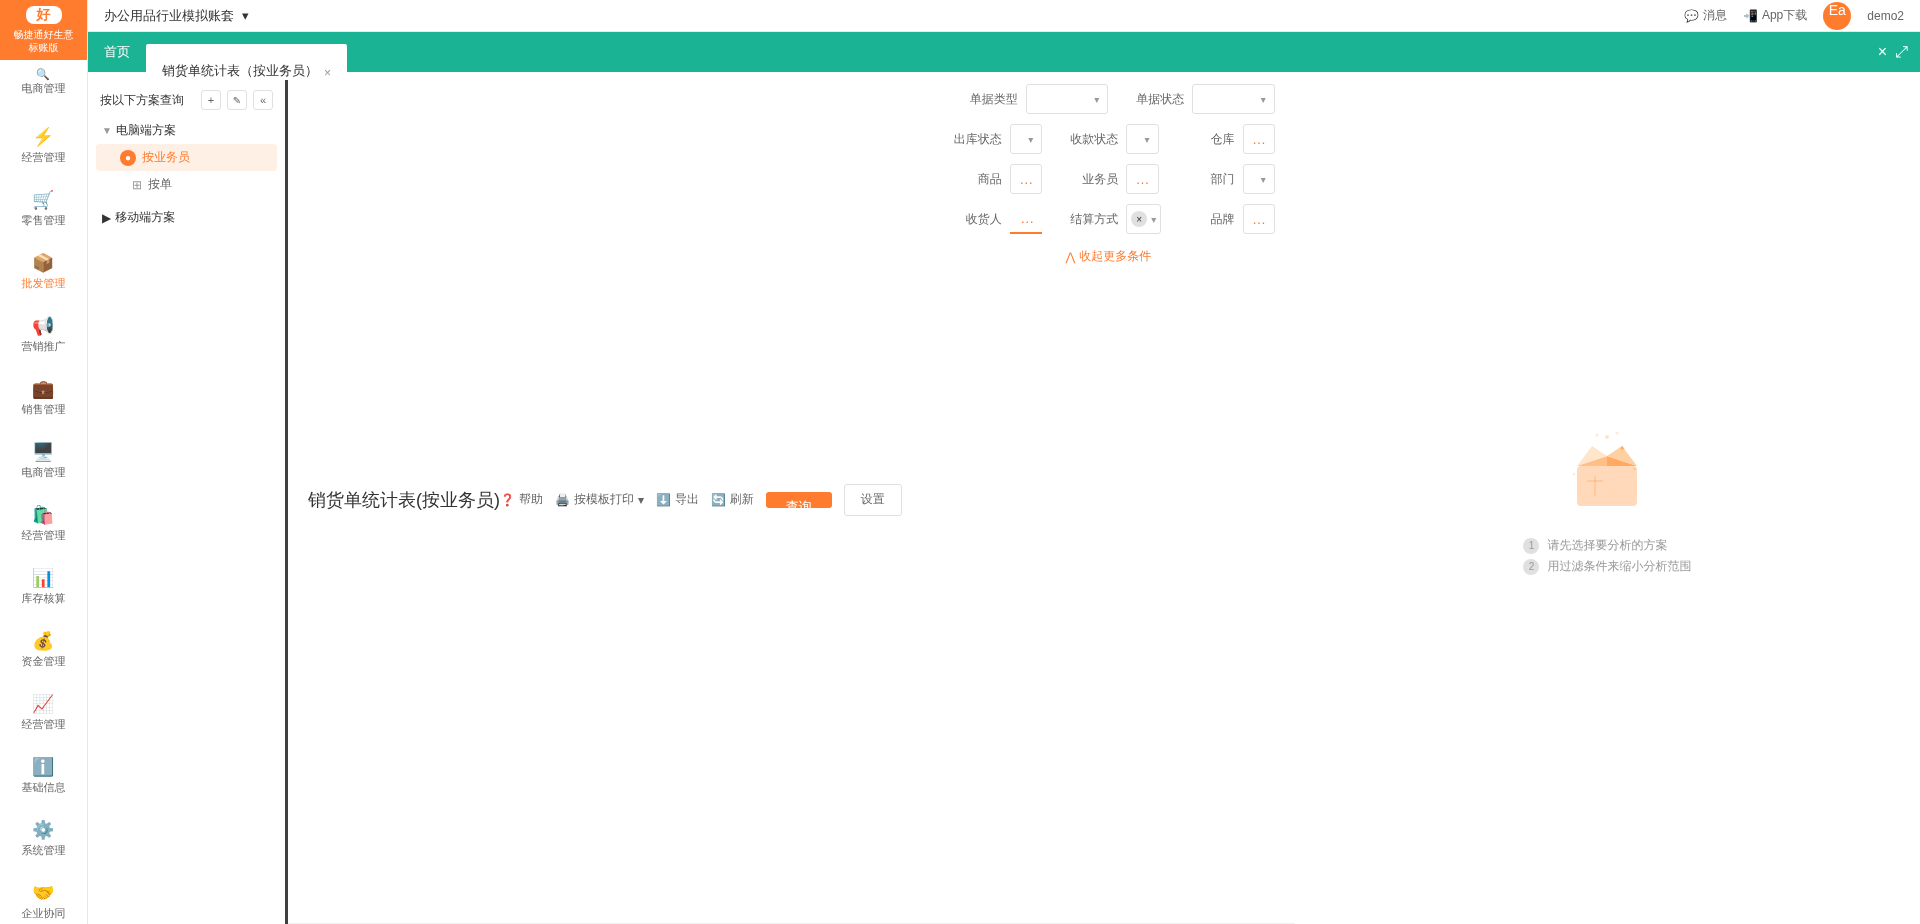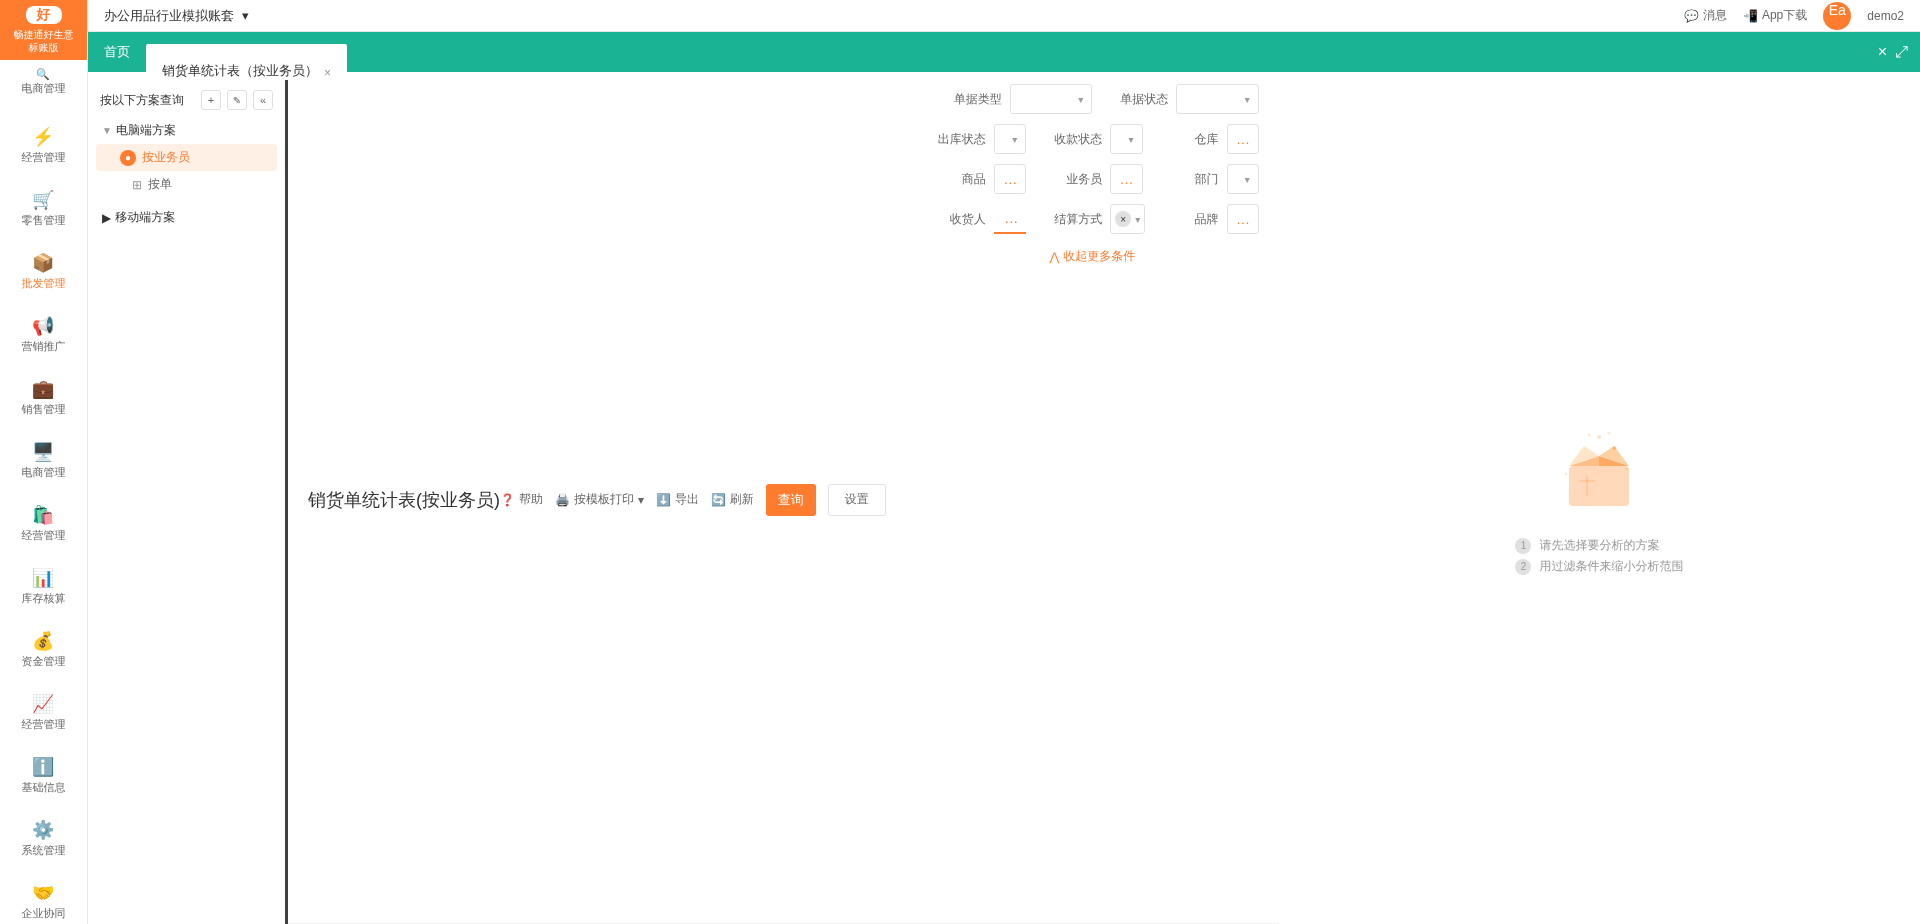--- a/index.html
+++ b/index.html
@@ -64,21 +64,21 @@
     .page-header { background: #fff; padding: 14px 20px 10px; border-bottom: 1px solid #f0f0f0; display: flex; align-items: center; justify-content: space-between; flex-shrink: 0; }
     .page-title { font-size: 18px; font-weight: 500; color: #333; }
     .page-header-actions { display: flex; align-items: center; gap: 12px; }
     .header-action-btn { display: flex; align-items: center; gap: 4px; font-size: 12px; color: #666; cursor: pointer; }
     .date-btn { padding: 3px 8px; border: 1px solid #e0e0e0; border-radius: 3px; font-size: 12px; cursor: pointer; color: #666; background: #fff; }
     .date-btn.active { background: #ff7b2e; color: #fff; border-color: #ff7b2e; }
     .date-range-text { font-size: 11px; color: #999; margin-left: 4px; }
     .collapse-btn { display: flex; align-items: center; gap: 4px; color: #ff7b2e; font-size: 12px; cursor: pointer; justify-content: center; padding: 4px 0; }
 
     
-    .query-btn { background: #ff7b2e; color: #fff; border: none; border-radius: 3px; padding: 6px 12px; font-size: 13px; cursor: pointer; height: 32px; }
+    .query-btn { background: #ff7b2e; color: #fff; border: none; border-radius: 3px; padding: 6px 20px; font-size: 13px; cursor: pointer; height: 16px; }
     .set-btn { background: #fff; color: #666; border: 1px solid #e0e0e0; border-radius: 3px; padding: 6px 16px; font-size: 12px; cursor: pointer; height: 32px; }
 
     
     .empty-state { flex: 1; display: flex; flex-direction: column; align-items: center; justify-content: center; background: #fff; gap: 0; }
     .empty-icon { width: 100px; height: 100px; position: relative; }
     .empty-tips { margin-top: 16px; display: flex; flex-direction: column; gap: 4px; }
     .empty-tip-item { display: flex; align-items: center; gap: 8px; font-size: 12px; color: #999; }
     .empty-tip-num { width: 16px; height: 16px; border-radius: 50%; background: #e0e0e0; color: #999; font-size: 10px; display: flex; align-items: center; justify-content: center; flex-shrink: 0; }
 
     

